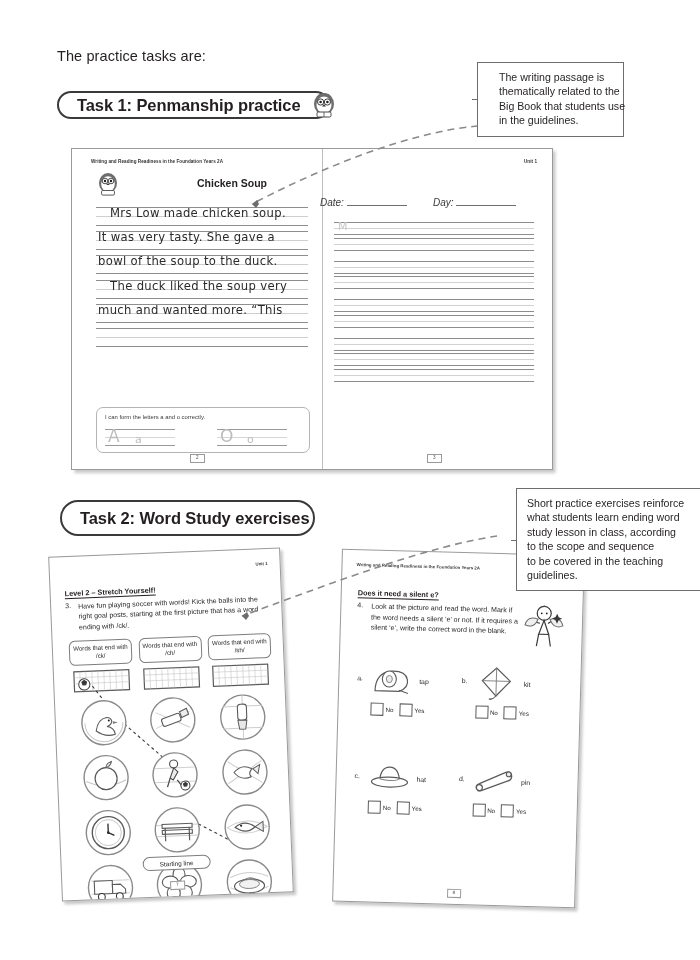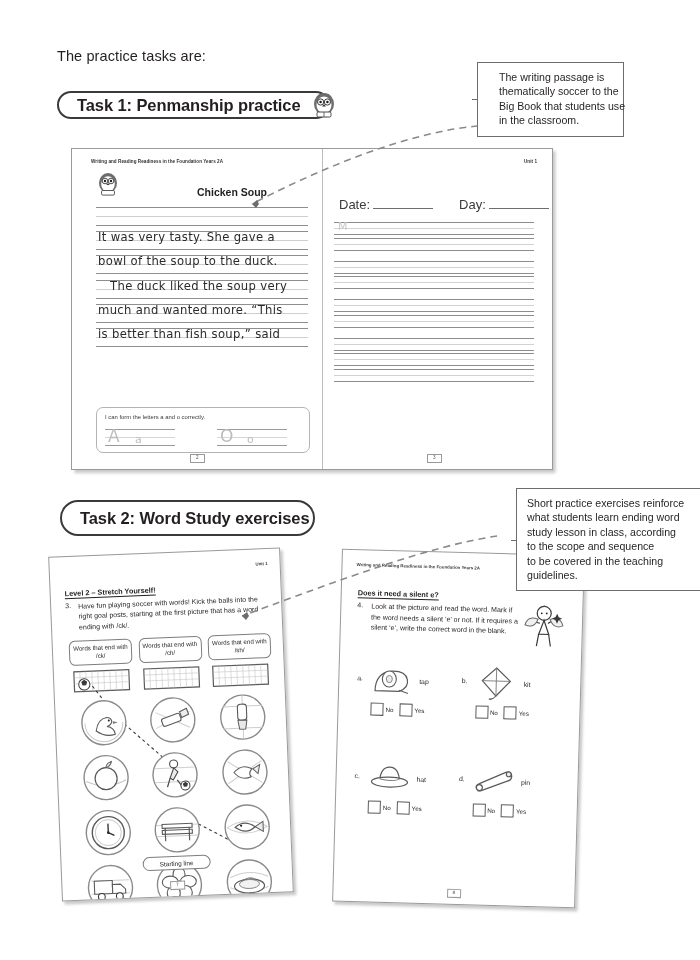--- a/index.html
+++ b/index.html
@@ -74,21 +74,21 @@
   .sheet-header {
     position:absolute; left:19px; right:15px; top:10px;
     display:flex; justify-content:space-between; align-items:baseline;
     font-size:4.6px; font-weight:bold; color:#333; letter-spacing:.05px;
   }
 
   .sheet-title {
     position:absolute; left:0; right:0; top:24px; text-align:center;
     font-size:10.5px; font-weight:bold; color:#231f20;
   }
-  #sheet-penmanship .sheet-title { left:60px; width:200px; top:37px; }
+  #sheet-penmanship .sheet-title { left:60px; width:200px; top:28px; }
 
   .title-owl { position:absolute; left:24px; top:22px; width:24px; height:26px; }
 
   
   .hw-block { position:absolute; left:24px; top:56px; width:212px; }
   .hw-line { position:relative; height:24.2px; }
   .hw-line .rule-top,
   .hw-line .rule-mid,
   .hw-line .rule-bot { position:absolute; left:0; right:0; }
   .hw-line .rule-top { top:2px;  border-top:.8px solid #8e8e8e; }
@@ -97,22 +97,22 @@
   .hw-text {
     position:absolute; left:2px; top:1px; right:0;
     font-family:"DejaVu Sans", sans-serif;
     font-size:11.6px; color:#2a2a2a; letter-spacing:.35px;
     white-space:nowrap;
   }
   .hw-text.indent { padding-left:12px; }
 
   
   .datefields {
-    position:absolute; left:267px; top:48px; width:200px;
-    display:flex; gap:26px; font-size:13px; color:#3a3a3a;
+    position:absolute; left:248px; top:48px; width:200px;
+    display:flex; gap:26px; font-size:10px; color:#3a3a3a;font-style:italic;
   }
   .datefields .fld { display:flex; align-items:baseline; gap:3px; }
   .datefields .fld .rule { display:inline-block; width:60px; border-bottom:.8px solid #6f6f6f; height:7px; }
 
   .blank-lines { position:absolute; left:262px; top:72px; width:200px; }
   .bl-group { margin-bottom:7.5px; }
   .bl-line { position:relative; height:15.5px; }
   .bl-line .t { position:absolute; left:0; right:0; top:1px;  border-top:.7px solid #8d8d8d; }
   .bl-line .m { position:absolute; left:0; right:0; top:7px;  border-top:.5px solid #d2d2d2; }
   .bl-line .b { position:absolute; left:0; right:0; top:13px; border-top:.7px solid #8d8d8d; }
@@ -254,23 +254,23 @@
       <path d="M13 13 l-2 2.4 h4 z" fill="#3a3a3a"></path>
       <path d="M7 4 q6 -3 12 0 l-2 2 q-4 -2 -8 0 z" fill="#6d6d6d"></path>
       <rect x="6" y="21" width="14" height="5" rx="1.4" fill="#fff" stroke="#4a4a4a" stroke-width="1"></rect>
       <line x1="13" y1="21" x2="13" y2="26" stroke="#4a4a4a" stroke-width=".8"></line>
     </svg>
   </span>
 </div>
 
 <div class="callout" id="callout1">
   <div>The writing passage is</div>
-  <div>thematically soccer to the</div>
+  <div>thematically related to the</div>
   <div>Big Book that students use</div>
-  <div>in the classroom.</div>
+  <div>in the guidelines.</div>
 </div>
 
 <svg class="leader" style="left:230px; top:118px; width:255px; height:95px;">
   <path d="M248 8 C 180 14, 95 48, 22 86" fill="none" stroke="#8a8a8a" stroke-width="1.6" stroke-dasharray="7 5"></path>
   <path d="M22 86 l5 -4 l2 4 l-3 4 z" fill="#6d6d6d"></path>
 </svg>
 
 <div class="sheet" id="sheet-penmanship">
   <div class="sheet-inner">
 
@@ -292,20 +292,21 @@
       </svg>
     </span>
 
     <div class="sheet-title">Chicken Soup</div>
 
     <div class="hw-block">
       <div class="hw-line">
         <span class="rule-top"></span>
           <span class="rule-mid"></span>
           <span class="rule-bot"></span>
+        <span class="hw-text indent">Mrs Low made chicken soup.</span>
       </div>
       <div class="hw-line">
         <span class="rule-top"></span>
           <span class="rule-mid"></span>
           <span class="rule-bot"></span>
         <span class="hw-text">It was very tasty. She gave a</span>
       </div>
       <div class="hw-line">
         <span class="rule-top"></span>
           <span class="rule-mid"></span>
@@ -321,21 +322,20 @@
       <div class="hw-line">
         <span class="rule-top"></span>
           <span class="rule-mid"></span>
           <span class="rule-bot"></span>
         <span class="hw-text">much and wanted more. “This</span>
       </div>
       <div class="hw-line">
         <span class="rule-top"></span>
           <span class="rule-mid"></span>
           <span class="rule-bot"></span>
-        <span class="hw-text">is better than fish soup,” said</span>
       </div>
     </div>
 
     <div class="spread-divider" style="left:250px;"></div>
 
     <div class="datefields">
       <span class="fld">
         <span>Date:</span>
         <span class="rule"></span>
       </span>

